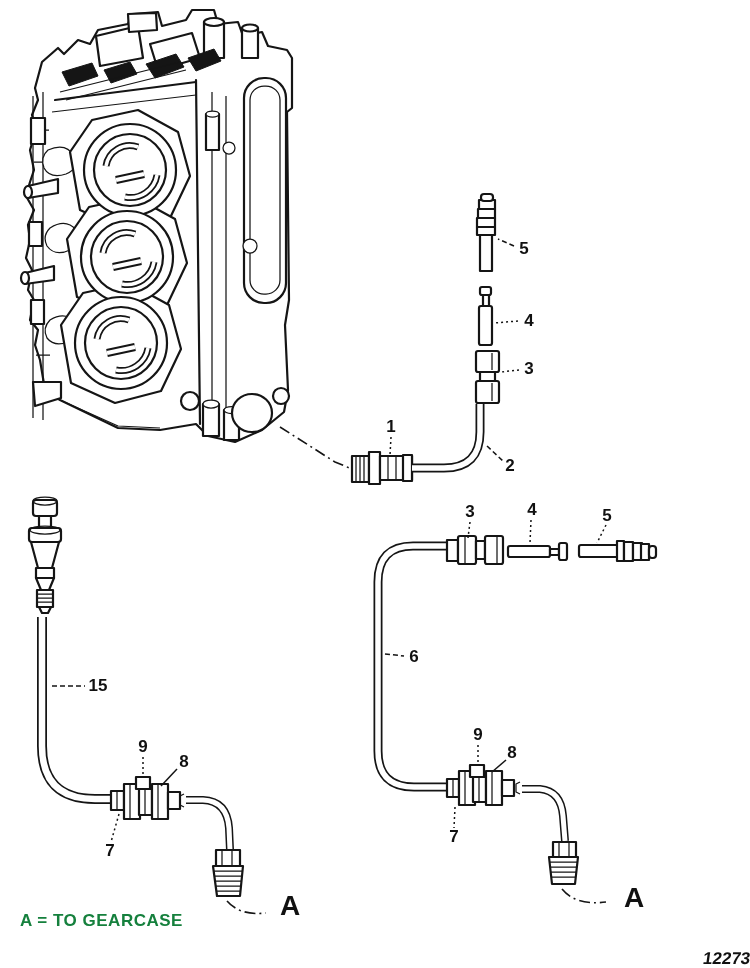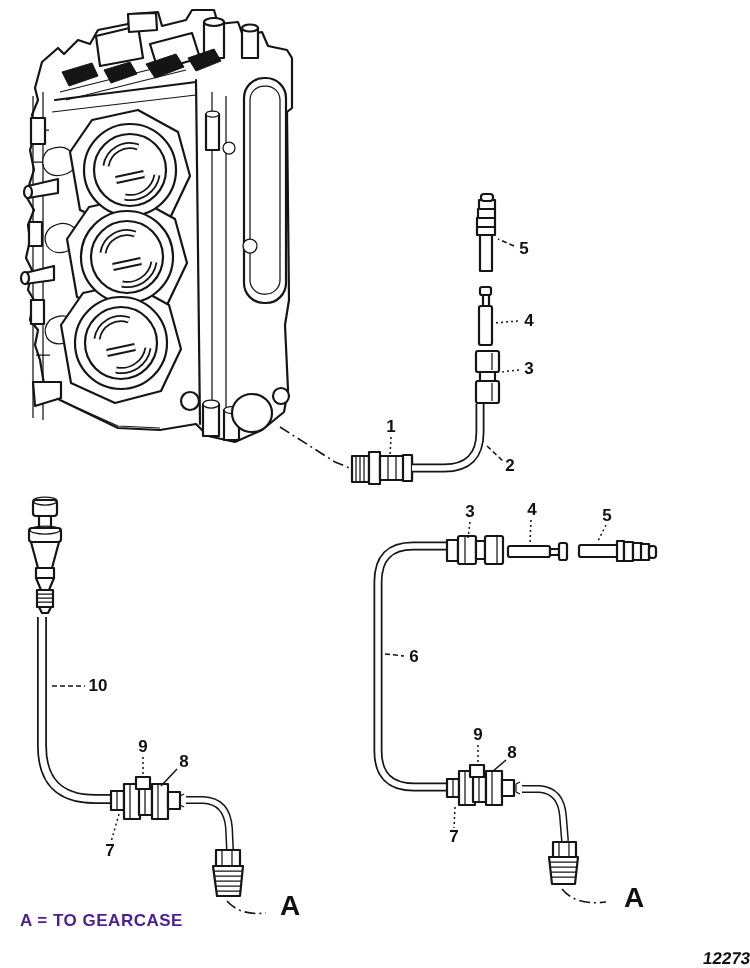--- a/index.html
+++ b/index.html
@@ -19,21 +19,21 @@
   .ldash{stroke:#151515;stroke-width:1.5;fill:none;stroke-dasharray:5 3;}
   .ldd  {stroke:#151515;stroke-width:1.6;fill:none;stroke-dasharray:11 4 2 4;}
   .lsol {stroke:#151515;stroke-width:1.5;fill:none;}
   
   .callout{
     position:absolute;transform:translate(-50%,-50%);
     font-weight:bold;font-size:17px;color:#111;white-space:nowrap;user-select:none;
   }
   .marker-a{position:absolute;transform:translate(-50%,-50%);
     font-weight:bold;font-size:28px;color:#111;}
-  .note{position:absolute;font-weight:bold;font-size:17px;color:#4c1d95;letter-spacing:.5px;}
+  .note{position:absolute;font-weight:bold;font-size:17px;color:#15803d;letter-spacing:.5px;}
   .dwg{position:absolute;font-weight:bold;font-size:17px;color:#111;transform:skewX(-8deg);}
 </style>
 </head>
 <body>
 
 <div class="stage">
 
 <svg width="750" height="968" viewBox="0 0 750 968">
 
   <g>
@@ -276,21 +276,21 @@
   <path class="ldot" d="M478,745 L478,764"></path>
   <path class="lsol" d="M506,760 L492,772"></path>
   <path class="ldot" d="M455,807 L454,828"></path>
 </svg>
 
   <div class="callout" style="left:391px;top:427px;">1</div>
   <div class="callout" style="left:510px;top:466px;">2</div>
   <div class="callout" style="left:529px;top:369px;">3</div>
   <div class="callout" style="left:529px;top:321px;">4</div>
   <div class="callout" style="left:524px;top:249px;">5</div>
-  <div class="callout" style="left:98px;top:686px;">10</div>
+  <div class="callout" style="left:98px;top:686px;">15</div>
   <div class="callout" style="left:143px;top:747px;">9</div>
   <div class="callout" style="left:184px;top:762px;">8</div>
   <div class="callout" style="left:110px;top:851px;">7</div>
   <div class="callout" style="left:470px;top:512px;">3</div>
   <div class="callout" style="left:532px;top:510px;">4</div>
   <div class="callout" style="left:607px;top:516px;">5</div>
   <div class="callout" style="left:414px;top:657px;">6</div>
   <div class="callout" style="left:478px;top:735px;">9</div>
   <div class="callout" style="left:512px;top:753px;">8</div>
   <div class="callout" style="left:454px;top:837px;">7</div>

